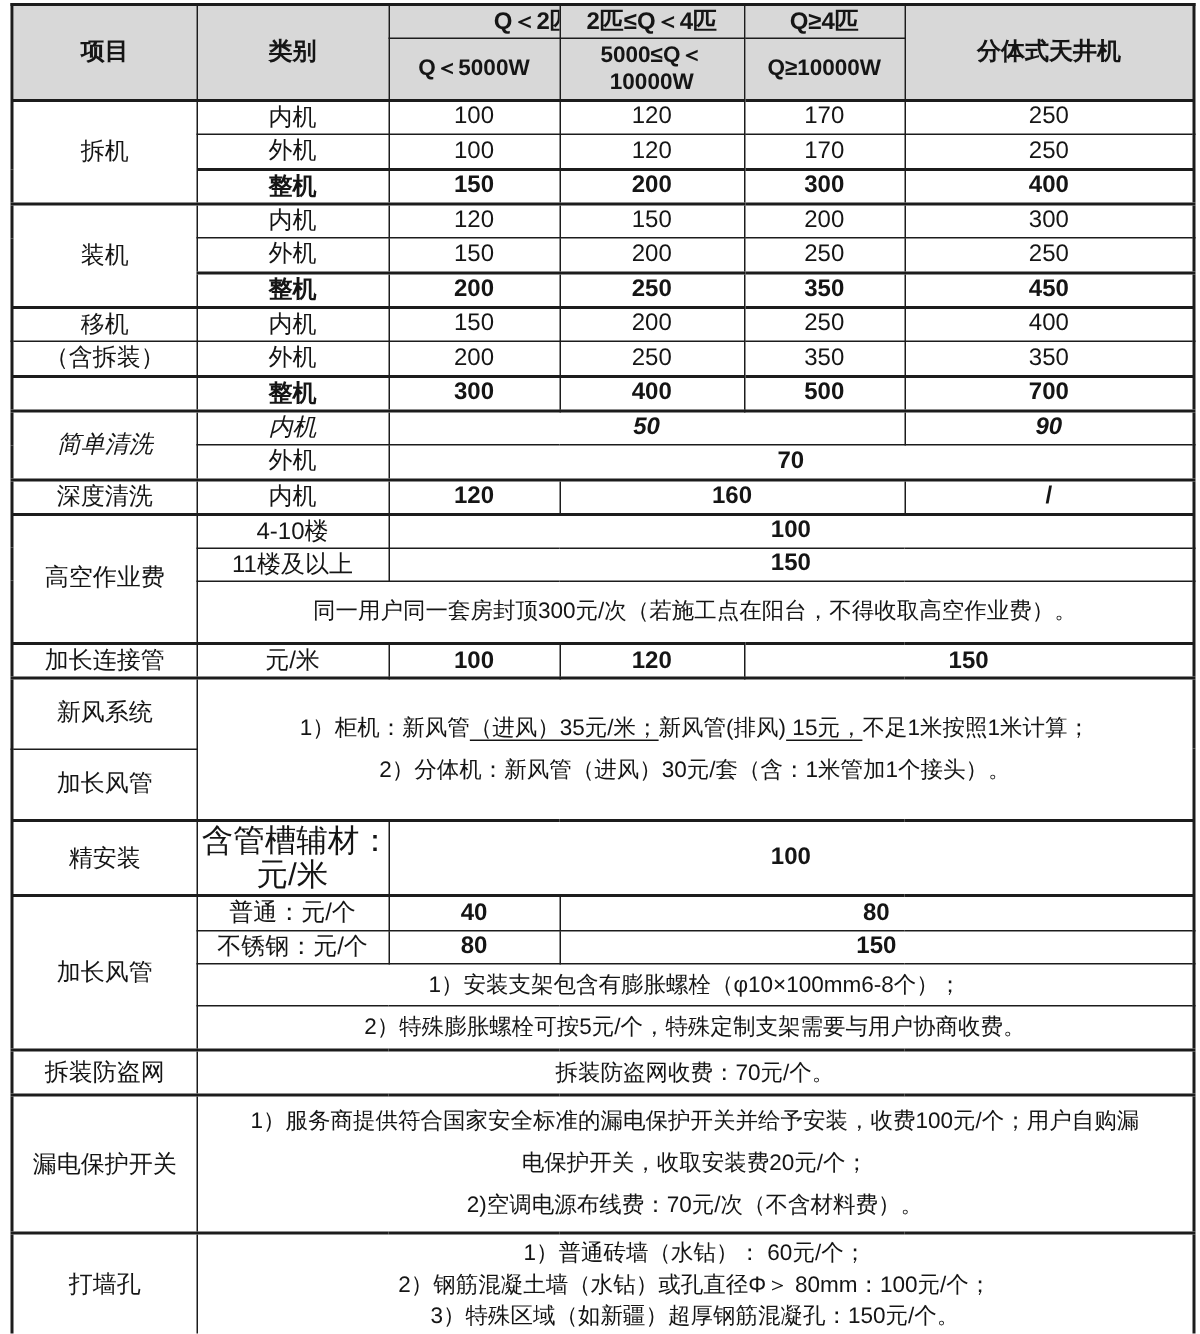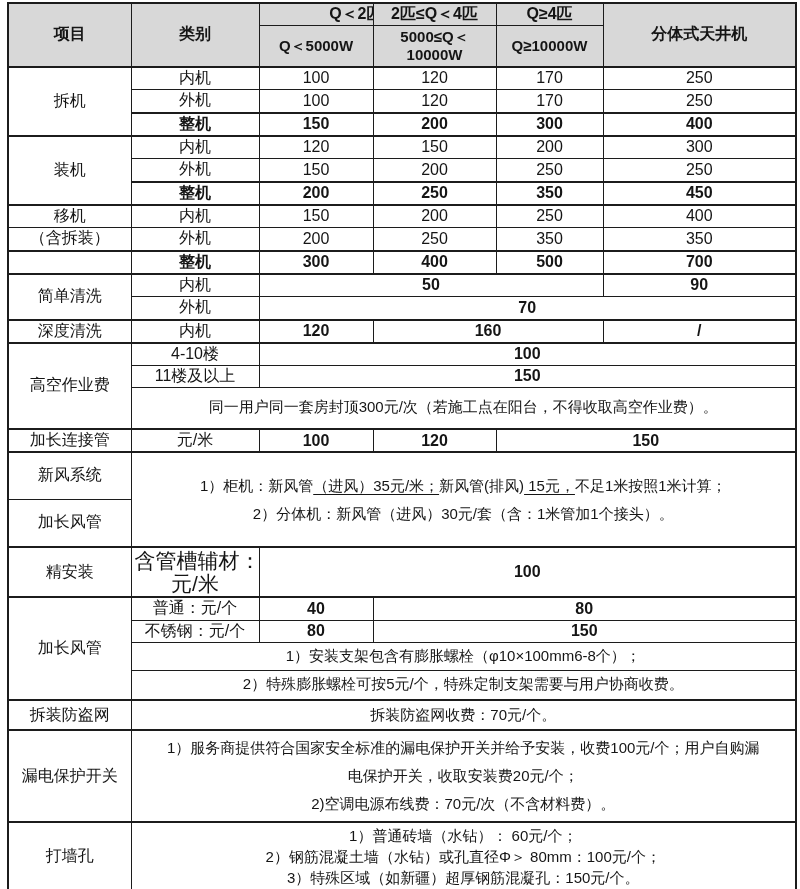--- a/index.html
+++ b/index.html
@@ -126,21 +126,21 @@
           <td>350</td>
         </tr>
         <tr class="sub" style="height: 23px;">
           <td></td>
           <td class="c bold">整机</td>
           <td class="bold">300</td>
           <td class="bold">400</td>
           <td class="bold">500</td>
           <td class="bold">700</td>
         </tr>
-        <tr class="sec" style="height: 23px;">
+        <tr class="sec" style="height: 23px; font-style: italic;">
           <td rowspan="2">简单清洗</td>
           <td class="c">内机</td>
           <td colspan="3" class="bold">50</td>
           <td class="bold">90</td>
         </tr>
         <tr style="height: 23px;">
           <td class="c">外机</td>
           <td colspan="4" class="bold">70</td>
         </tr>
         <tr class="sec" style="height: 23px;">

